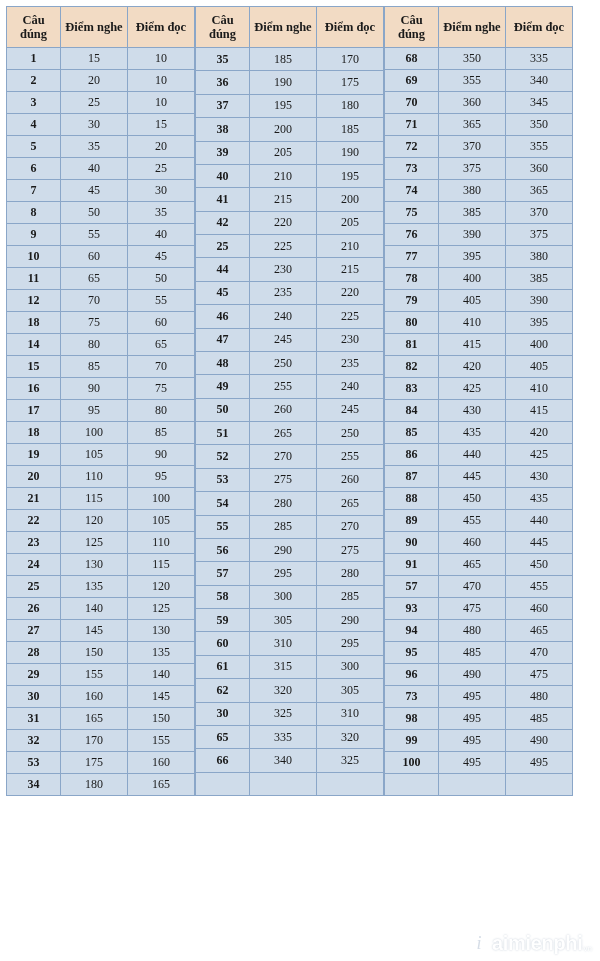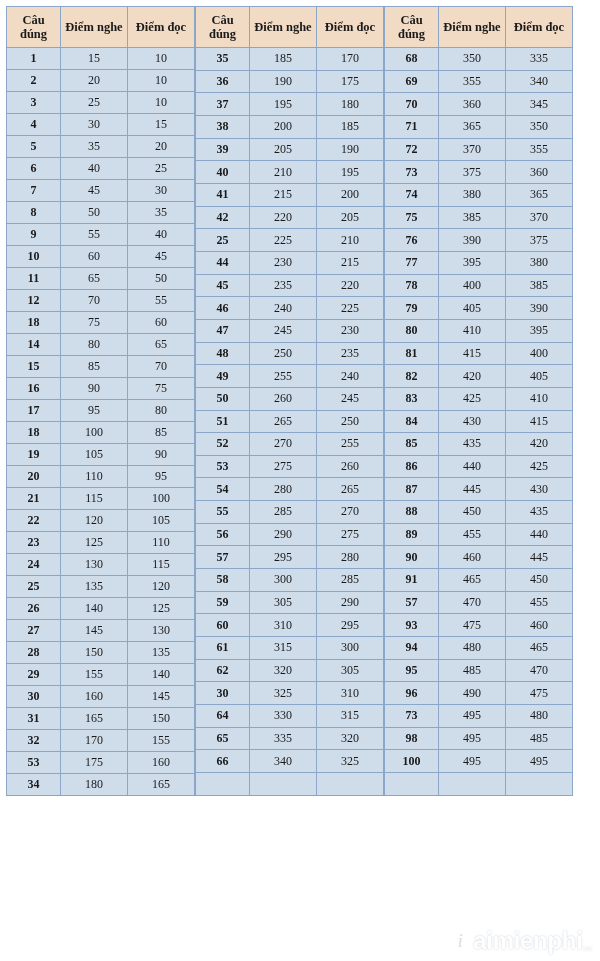--- a/index.html
+++ b/index.html
@@ -77,21 +77,21 @@
     font-size: 18px;
     font-style: italic;
     display: flex;
     align-items: center;
     justify-content: center;
     margin-right: 2px;
   }
   .watermark .wm-text {
     color: #ffffff;
     font-family: "Liberation Sans", sans-serif;
-    font-size: 24px;
+    font-size: 20px;
     font-weight: bold;
     letter-spacing: -0.3px;
     text-shadow: 0 0 2px rgba(120,140,165,0.55);
   }
   .watermark .wm-sub {
     color: #ffffff;
     font-family: "Liberation Sans", sans-serif;
     font-size: 8px;
     align-self: flex-end;
     margin-left: 1px;
@@ -443,25 +443,20 @@
           <td class="col-first">62</td>
           <td>320</td>
           <td>305</td>
         </tr>
         <tr>
           <td class="col-first">30</td>
           <td>325</td>
           <td>310</td>
         </tr>
         <tr>
-          <td class="col-first">64</td>
-          <td>330</td>
-          <td>315</td>
-        </tr>
-        <tr>
           <td class="col-first">65</td>
           <td>335</td>
           <td>320</td>
         </tr>
         <tr>
           <td class="col-first">66</td>
           <td>340</td>
           <td>325</td>
         </tr>
         <tr>
@@ -635,20 +630,25 @@
           <td class="col-first">73</td>
           <td>495</td>
           <td>480</td>
         </tr>
         <tr>
           <td class="col-first">98</td>
           <td>495</td>
           <td>485</td>
         </tr>
         <tr>
+          <td class="col-first">99</td>
+          <td>495</td>
+          <td>490</td>
+        </tr>
+        <tr>
           <td class="col-first">100</td>
           <td>495</td>
           <td>495</td>
         </tr>
         <tr>
           <td class="col-first empty"></td>
           <td class=" empty"></td>
           <td class=" empty"></td>
         </tr>
       </tbody>

